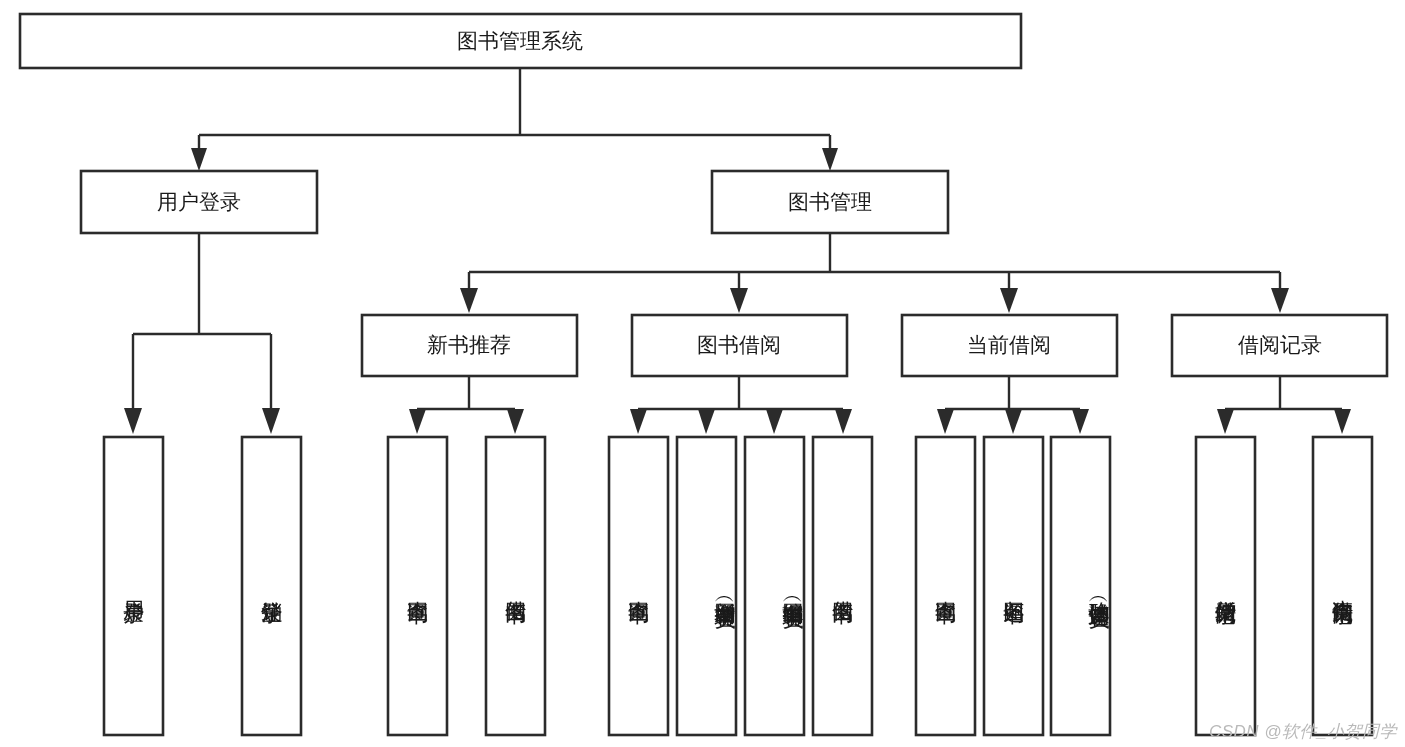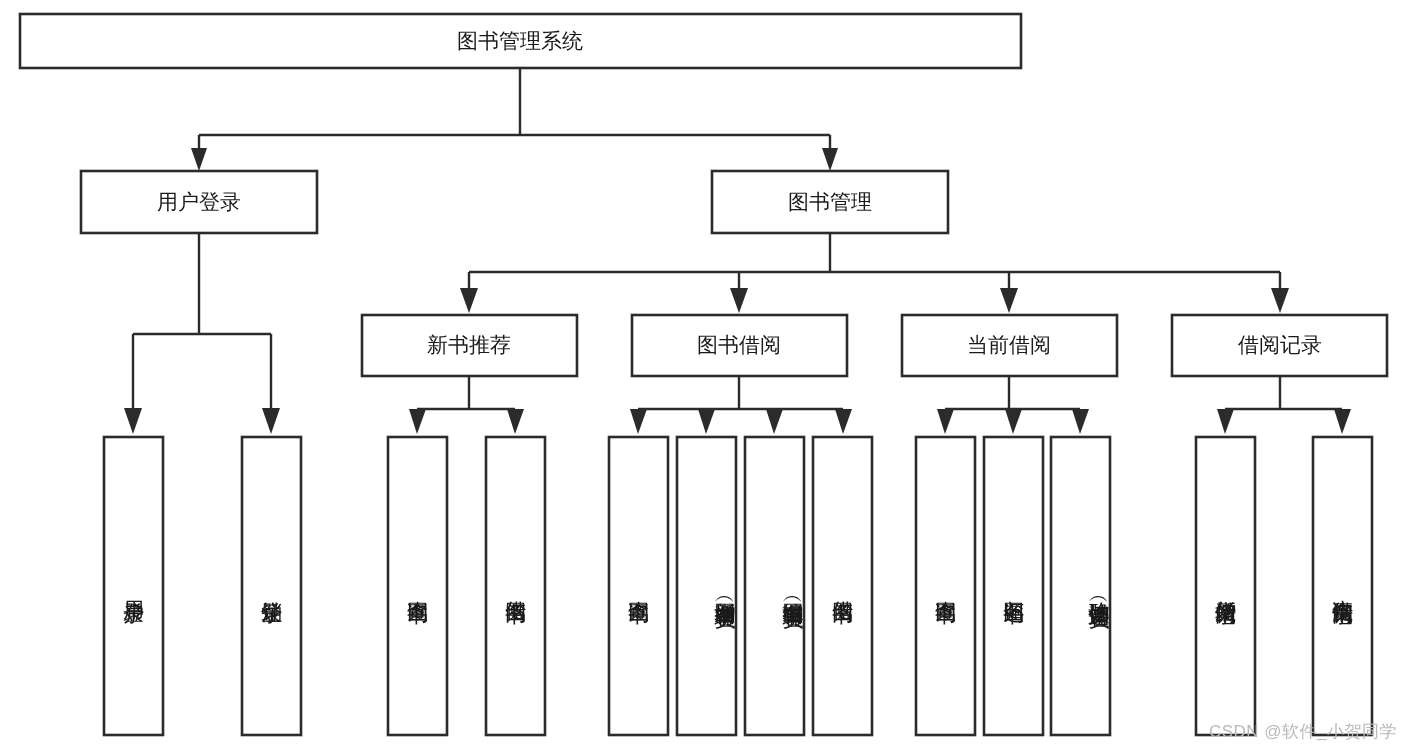--- a/index.html
+++ b/index.html
@@ -68,20 +68,21 @@
   .vlabel.center { align-items: center; }
   .watermark {
     position: absolute;
     right: 8px;
     bottom: 4px;
     font-family: "Liberation Sans", "DejaVu Sans", sans-serif;
     font-size: 17px;
     color: #b9b9b9;
     white-space: nowrap;
     letter-spacing: 0.5px;
+    font-style: italic;
   }
 </style>
 </head>
 <body>
 
 <div id="diagram-root">
 
   <svg class="flow" viewBox="0 0 1405 747" xmlns="http://www.w3.org/2000/svg">
 
     <g>

